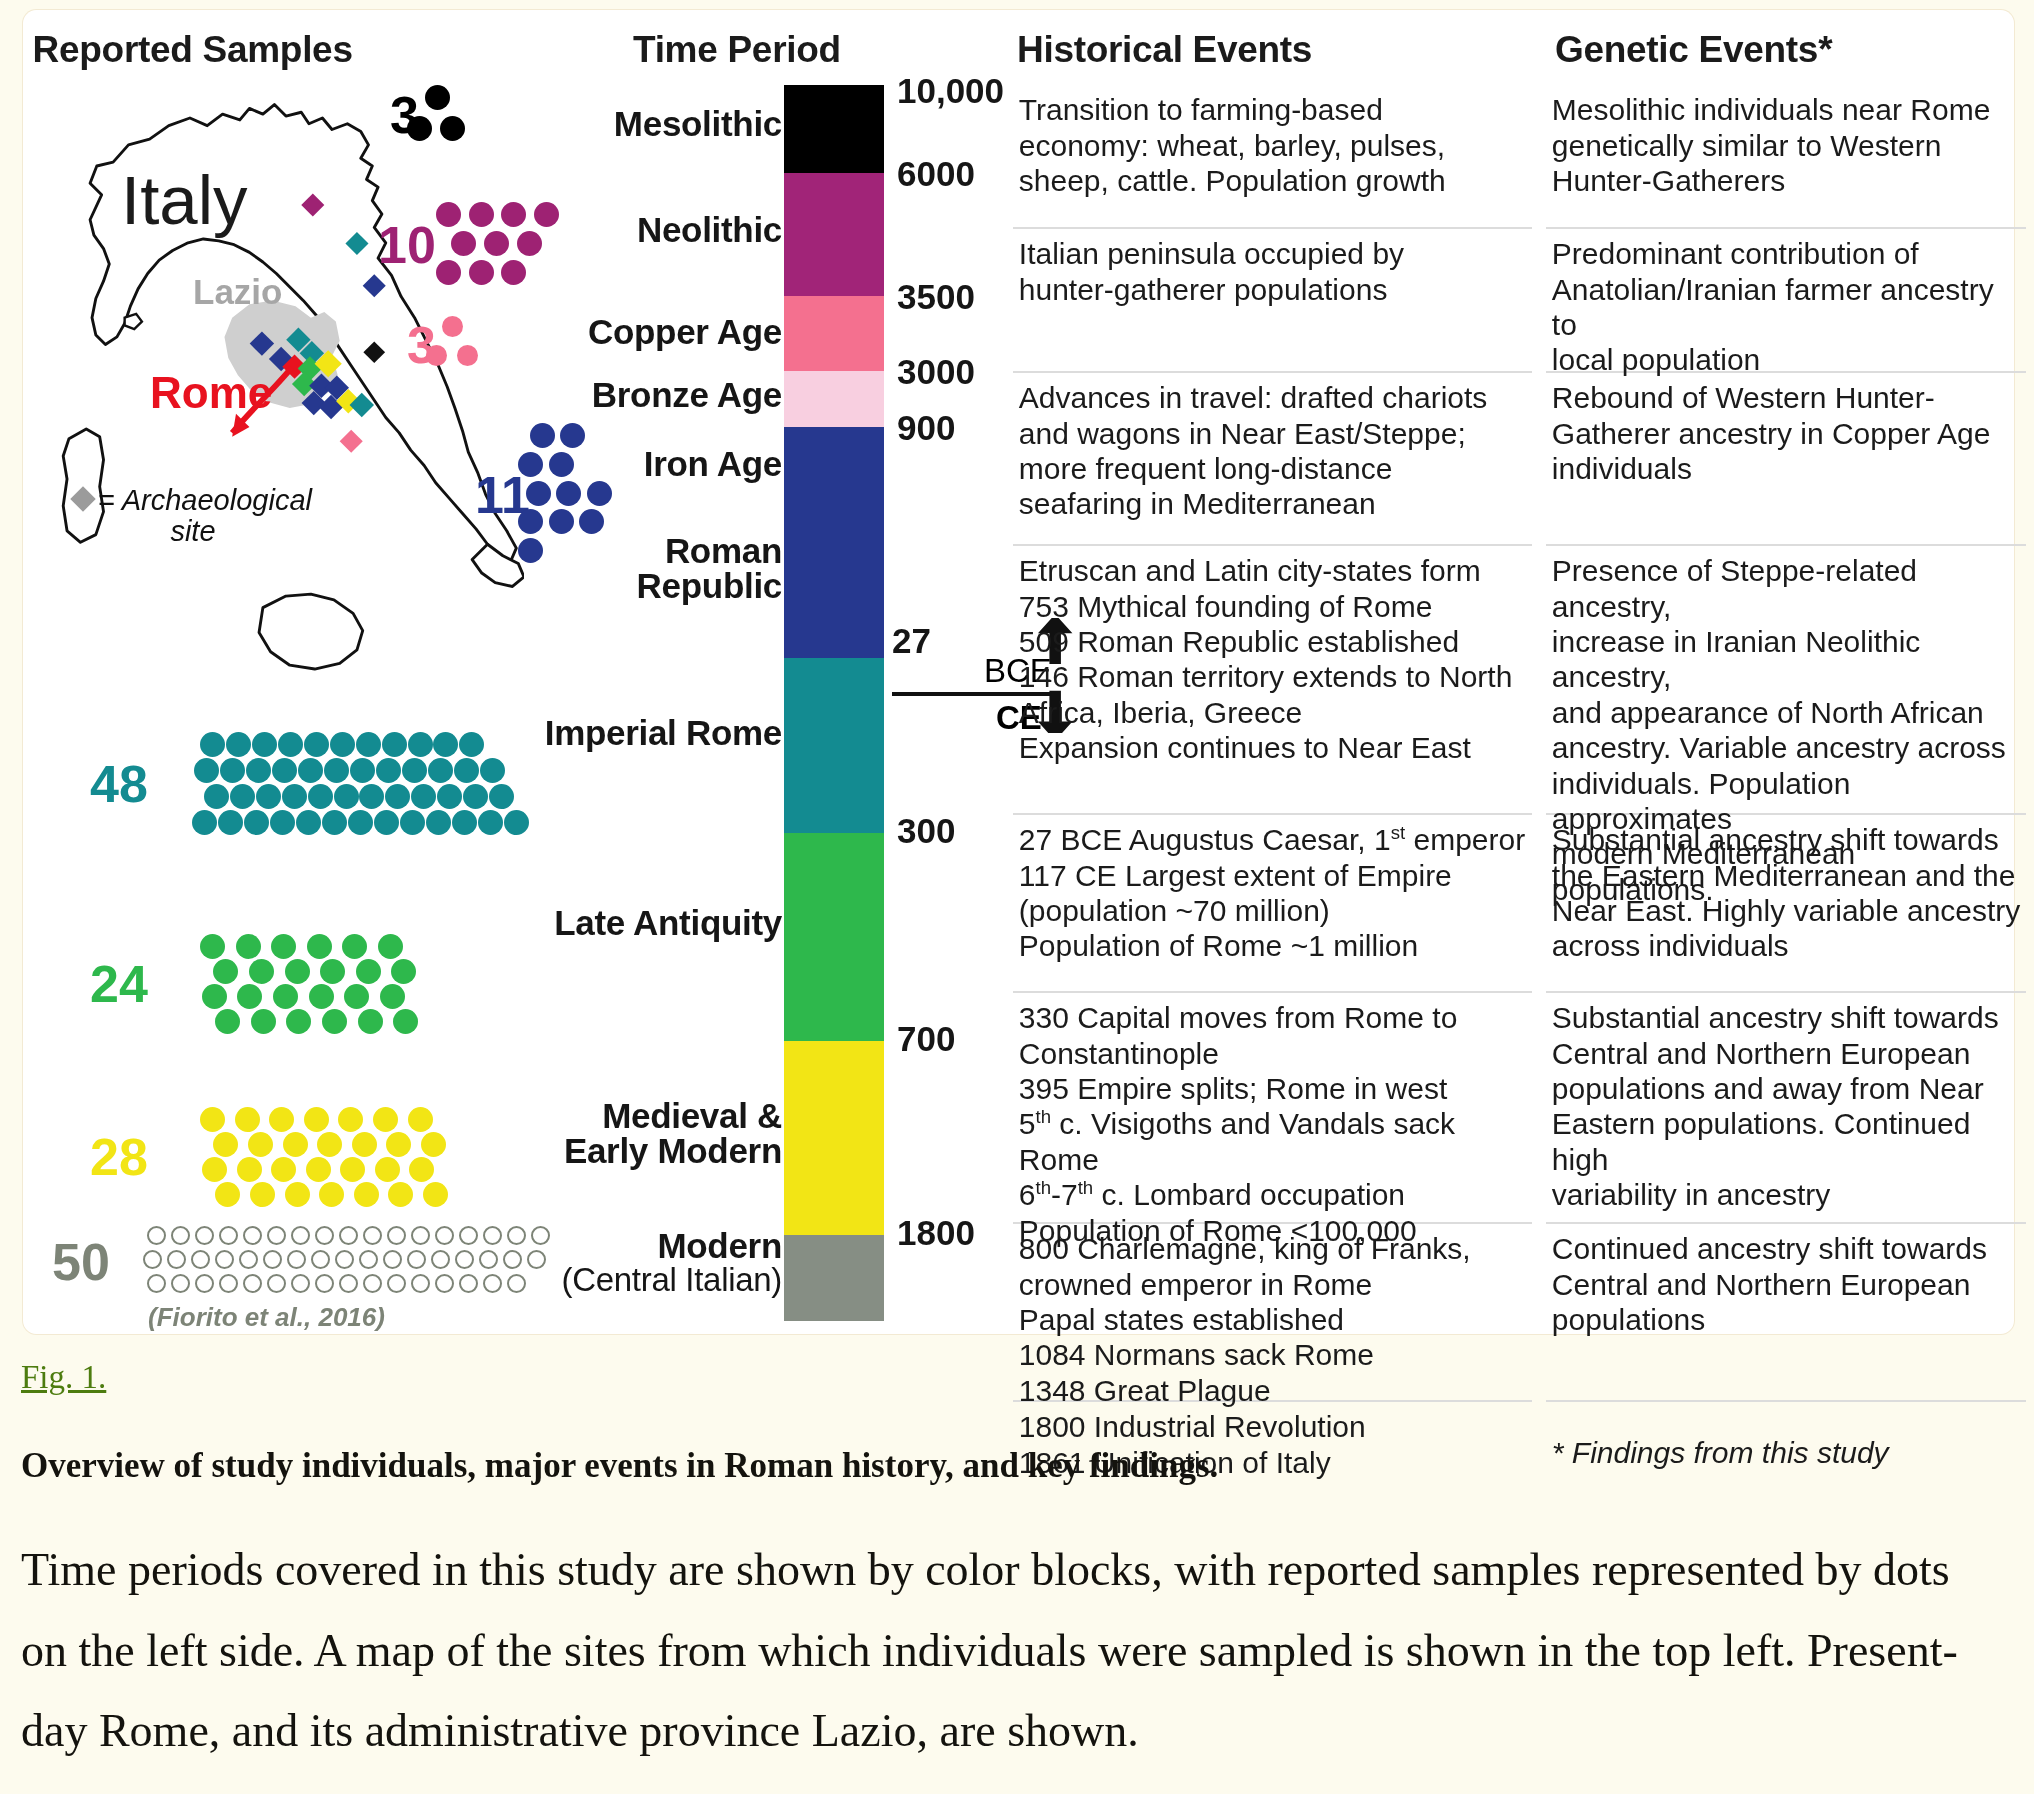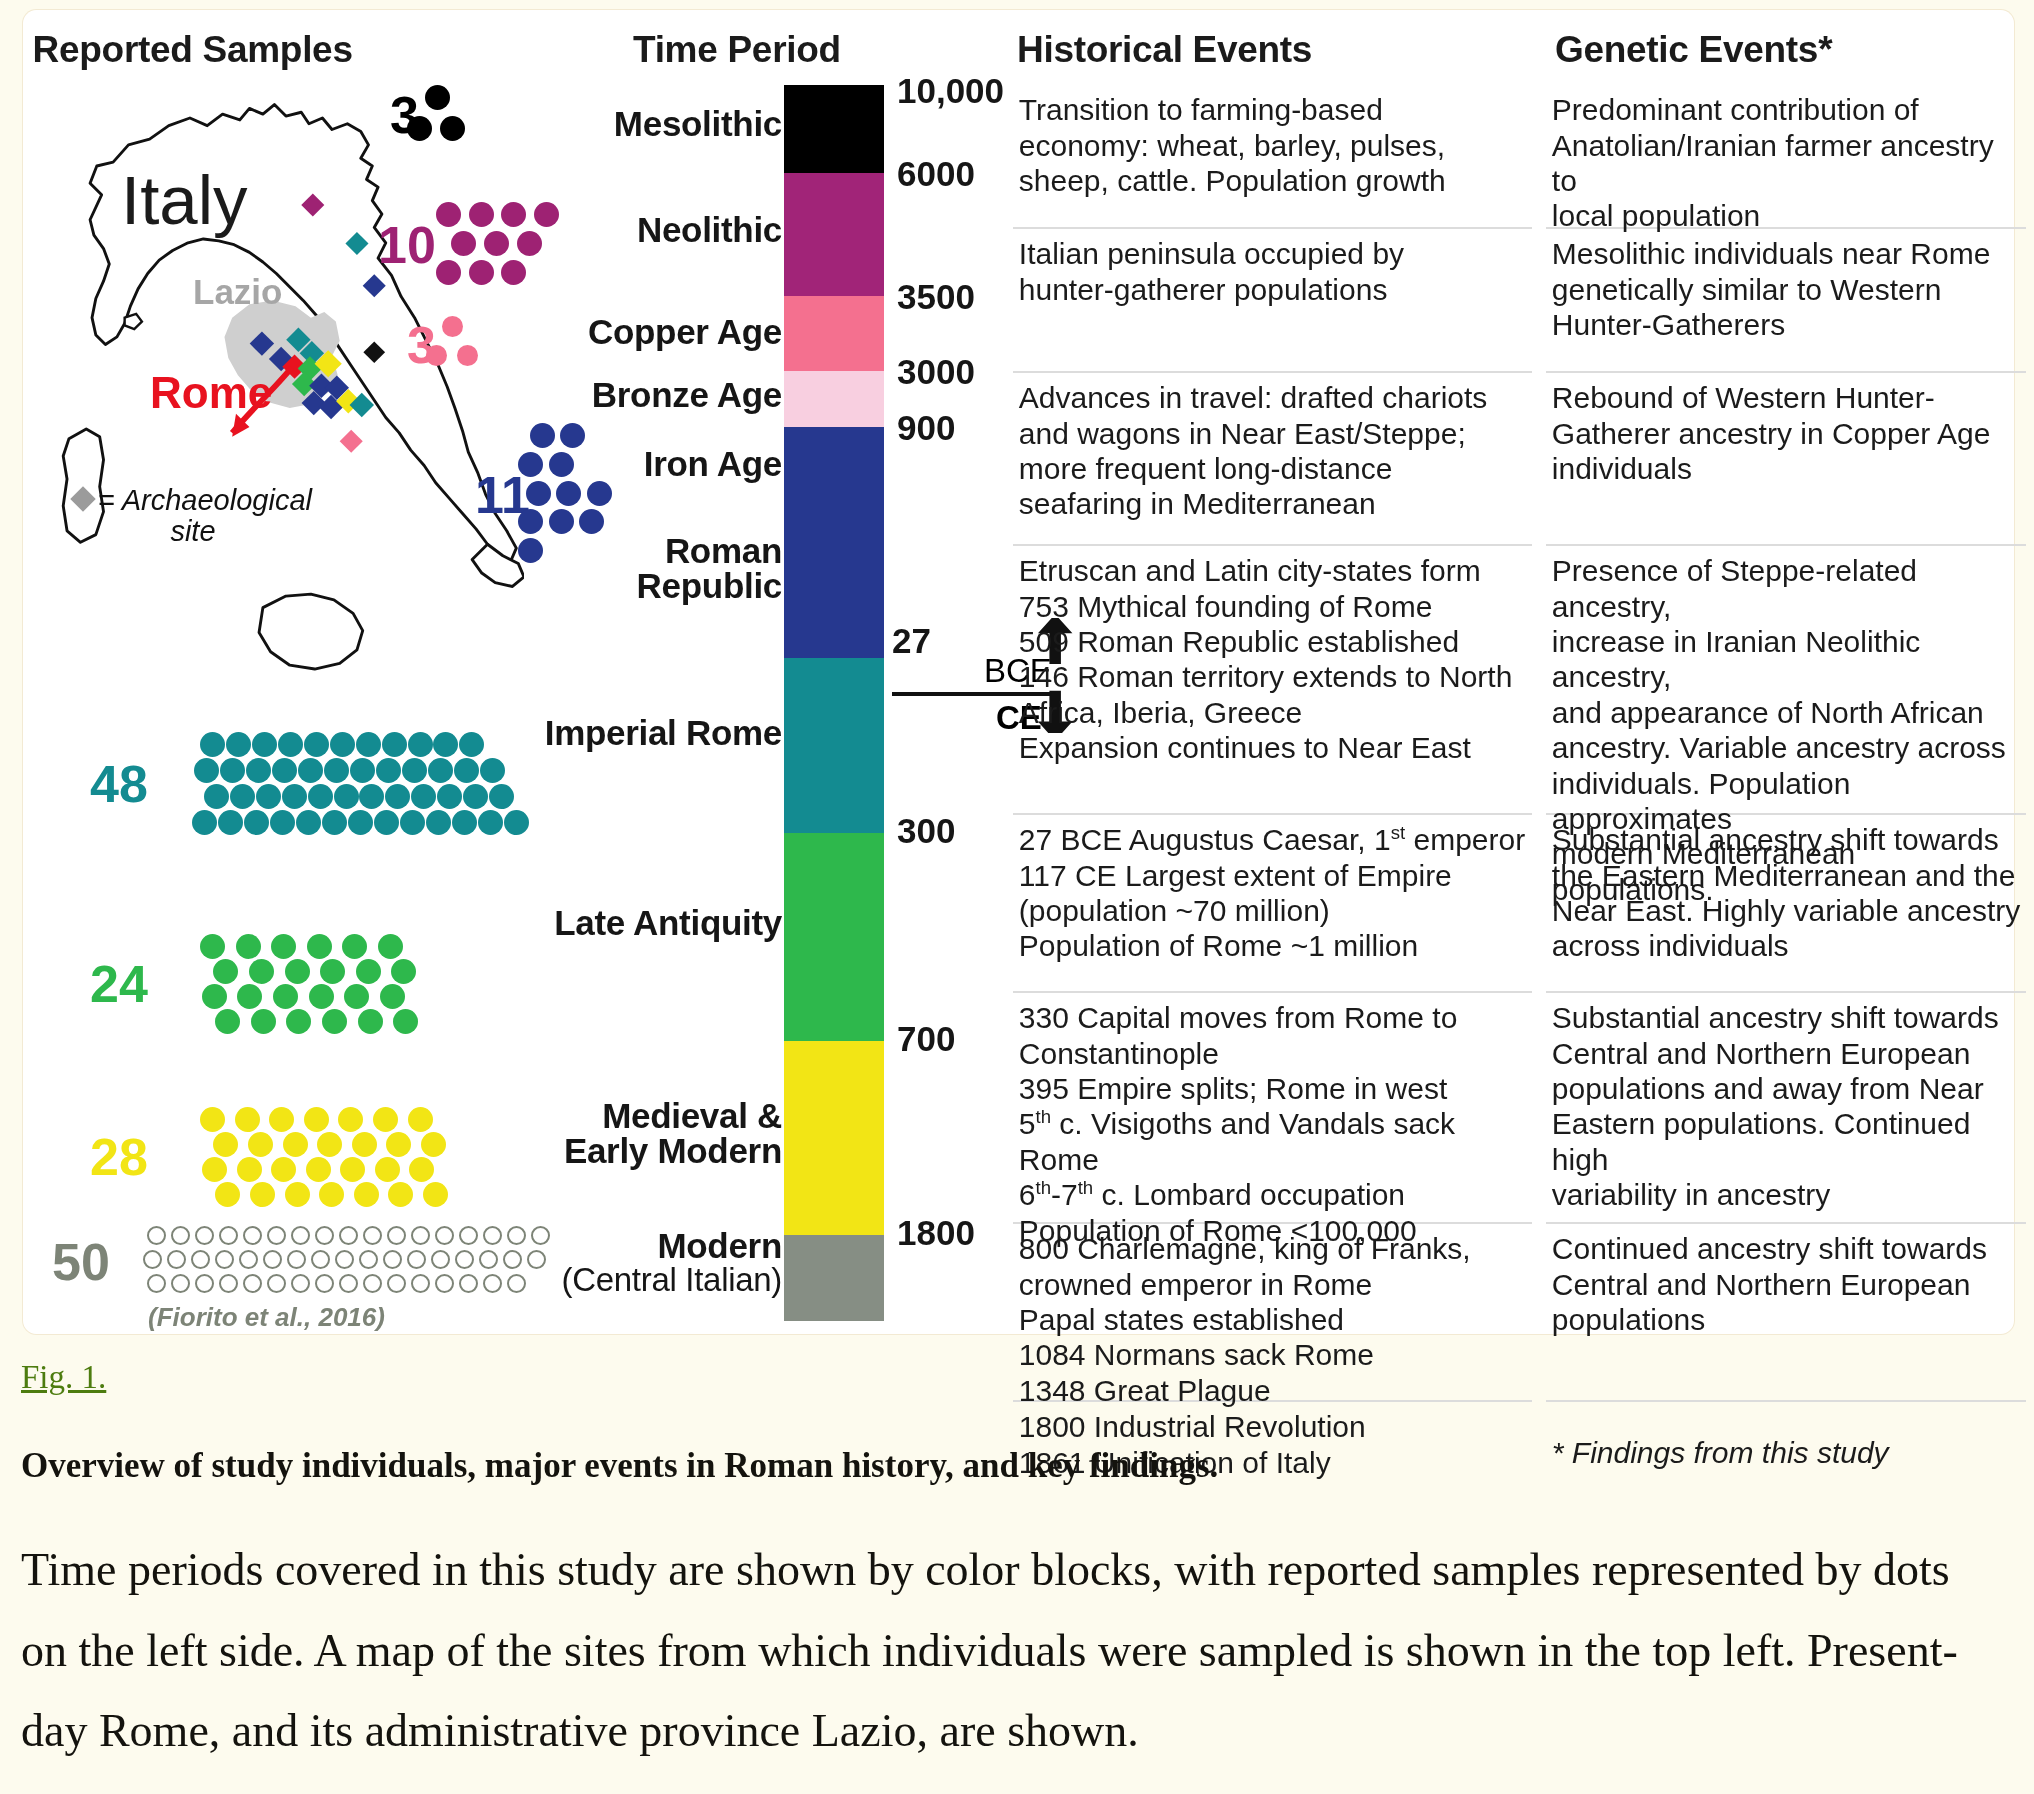--- a/index.html
+++ b/index.html
@@ -506,28 +506,28 @@
 1084 Normans sack Rome
 1348 Great Plague</div>
         </div>
         <div class="evt-row" style="height: 94px;">
           <div class="evt-text">1800 Industrial Revolution
 1861 Unification of Italy</div>
         </div>
       </div>
     <div class="events-col" id="gen-col">
         <div class="evt-row" style="height: 144px;">
+          <div class="evt-text">Mesolithic individuals near Rome
+genetically similar to Western
+Hunter-Gatherers</div>
+        </div>
+        <div class="evt-row" style="height: 144px;">
           <div class="evt-text">Predominant contribution of
 Anatolian/Iranian farmer ancestry to
 local population</div>
-        </div>
-        <div class="evt-row" style="height: 144px;">
-          <div class="evt-text">Mesolithic individuals near Rome
-genetically similar to Western
-Hunter-Gatherers</div>
         </div>
         <div class="evt-row" style="height: 173px;">
           <div class="evt-text">Rebound of Western Hunter-
 Gatherer ancestry in Copper Age
 individuals</div>
         </div>
         <div class="evt-row" style="height: 269px;">
           <div class="evt-text">Presence of Steppe-related ancestry,
 increase in Iranian Neolithic ancestry,
 and appearance of North African

